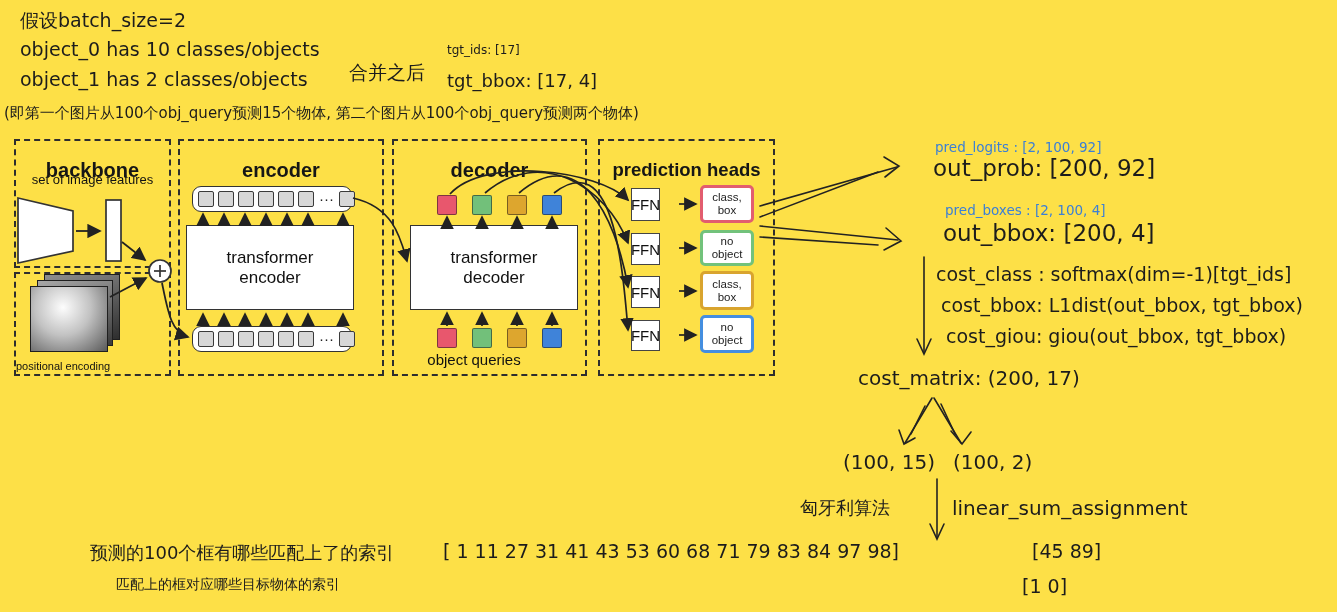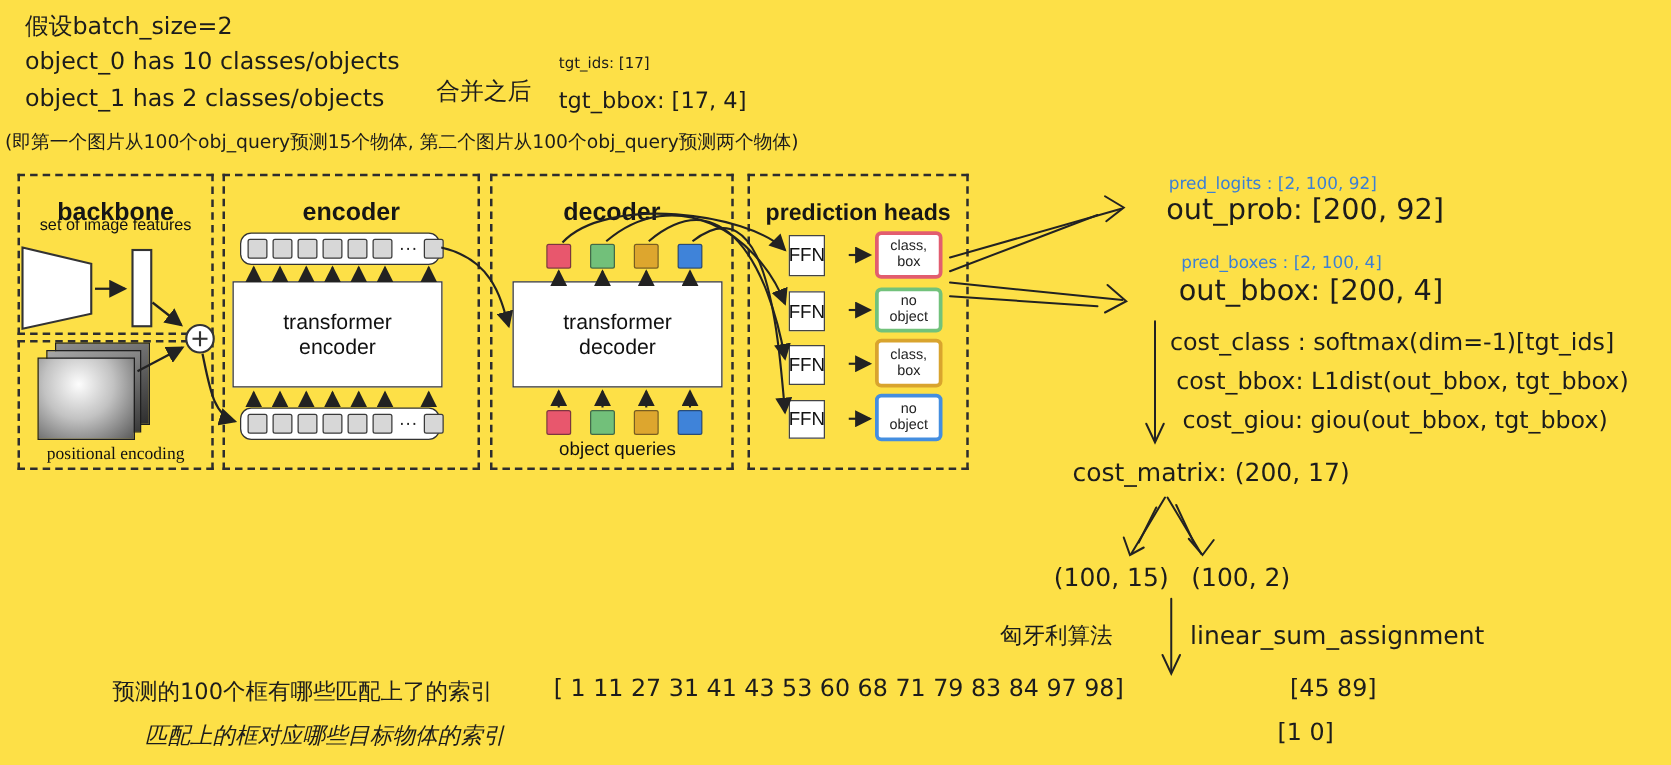--- a/index.html
+++ b/index.html
@@ -42,21 +42,21 @@
   <div class="abs hand" style="left:447px;top:70px;font-size:18px;">tgt_bbox: [17, 4]</div>
   <div class="abs hand" style="left:4px;top:104px;font-size:15px;">(即第一个图片从100个obj_query预测15个物体, 第二个图片从100个obj_query预测两个物体)</div>
 
   <div class="dashed-box" style="left:14px;top:139px;width:157px;height:129px;">
     <div class="box-title">backbone</div>
     <div class="abs diagfont" style="left:0;right:0;top:31px;text-align:center;font-size:13px;">set of image features</div>
   </div>
   <div class="abs diagfont" style="left:24px;top:221px;width:48px;text-align:center;font-size:15px;">CNN</div>
 
   <div class="dashed-box" style="left:14px;top:272px;width:157px;height:104px;">
-    <div class="abs diagfont" style="left:0;right:0;bottom:2px;text-align:center;font-size:14px;font-family:Liberation Serif, serif;">positional encoding</div>
+    <div class="abs diagfont" style="left:0;right:0;bottom:2px;text-align:left;font-size:11px;">positional encoding</div>
   </div>
   <div class="stack-sq" style="left:44px;top:274px;width:76px;height:66px;background:linear-gradient(160deg,#8f8f8f,#2e2e2e);"></div>
   <div class="stack-sq" style="left:37px;top:280px;width:76px;height:66px;background:linear-gradient(160deg,#a8a8a8,#3a3a3a);"></div>
   <div class="stack-sq" style="left:30px;top:286px;width:78px;height:66px;background:radial-gradient(circle at 42% 32%,#fdfdfd 0%,#c2c2c2 45%,#595959 100%);"></div>
 
   <div class="dashed-box" style="left:178px;top:139px;width:206px;height:237px;">
     <div class="box-title">encoder</div>
   </div>
   <div class="token-row" style="left:192px;top:186px;width:160px;">
     <div class="sqgray"></div>
@@ -91,21 +91,21 @@
   <div class="csq bg-gold" style="left:507px;top:195px;"></div>
   <div class="csq bg-blue" style="left:542px;top:195px;"></div>
   <div class="tx-box" style="left:410px;top:225px;width:168px;height:85px;">
     <span>transformer</span>
     <span>decoder</span>
   </div>
   <div class="csq bg-red" style="left:437px;top:328px;"></div>
   <div class="csq bg-green" style="left:472px;top:328px;"></div>
   <div class="csq bg-gold" style="left:507px;top:328px;"></div>
   <div class="csq bg-blue" style="left:542px;top:328px;"></div>
-  <div class="abs diagfont" style="left:408px;top:351px;width:172px;text-align:center;font-size:15px;">object queries</div>
+  <div class="abs diagfont" style="left:388px;top:351px;width:172px;text-align:center;font-size:15px;">object queries</div>
 
   <div class="dashed-box" style="left:598px;top:139px;width:177px;height:237px;">
     <div class="box-title" style="font-size:18.5px;">prediction heads</div>
   </div>
   <div class="ffn" style="top:188px;height:33px;">FFN</div>
   <div class="ffn" style="top:233px;height:32px;">FFN</div>
   <div class="ffn" style="top:276px;height:32px;">FFN</div>
   <div class="ffn" style="top:320px;height:31px;">FFN</div>
 
   <div class="outbox bd-red" style="top:185px;height:38px;">
@@ -137,21 +137,21 @@
   <div class="abs hand" style="left:858px;top:366px;font-size:20px;">cost_matrix: (200, 17)</div>
   <div class="abs hand" style="left:843px;top:450px;font-size:20px;">(100, 15)</div>
   <div class="abs hand" style="left:953px;top:450px;font-size:20px;">(100, 2)</div>
 
   <div class="abs hand" style="left:800px;top:496px;font-size:18px;">匈牙利算法</div>
   <div class="abs hand" style="left:952px;top:496px;font-size:20px;">linear_sum_assignment</div>
 
   <div class="abs hand" style="left:90px;top:541px;font-size:18px;">预测的100个框有哪些匹配上了的索引</div>
   <div class="abs hand pre" style="left:443px;top:540px;font-size:19px;">[ 1 11 27 31 41 43 53 60 68 71 79 83 84 97 98]</div>
   <div class="abs hand pre" style="left:1032px;top:540px;font-size:19px;">[45 89]</div>
-  <div class="abs hand" style="left:116px;top:576px;font-size:18px;font-style:italic;">匹配上的框对应哪些目标物体的索引</div>
+  <div class="abs hand" style="left:116px;top:576px;font-size:14px;">匹配上的框对应哪些目标物体的索引</div>
   <div class="abs hand pre" style="left:1022px;top:575px;font-size:19px;">[1 0]</div>
 
   <svg class="layer" width="1337" height="612" viewBox="0 0 1337 612">
     <defs>
       <marker id="ah" markerWidth="9" markerHeight="8" refX="7" refY="4" orient="auto">
         <path d="M0,0 L8,4 L0,8 Z" fill="#222"></path>
       </marker>
     </defs>
 
     <g>

